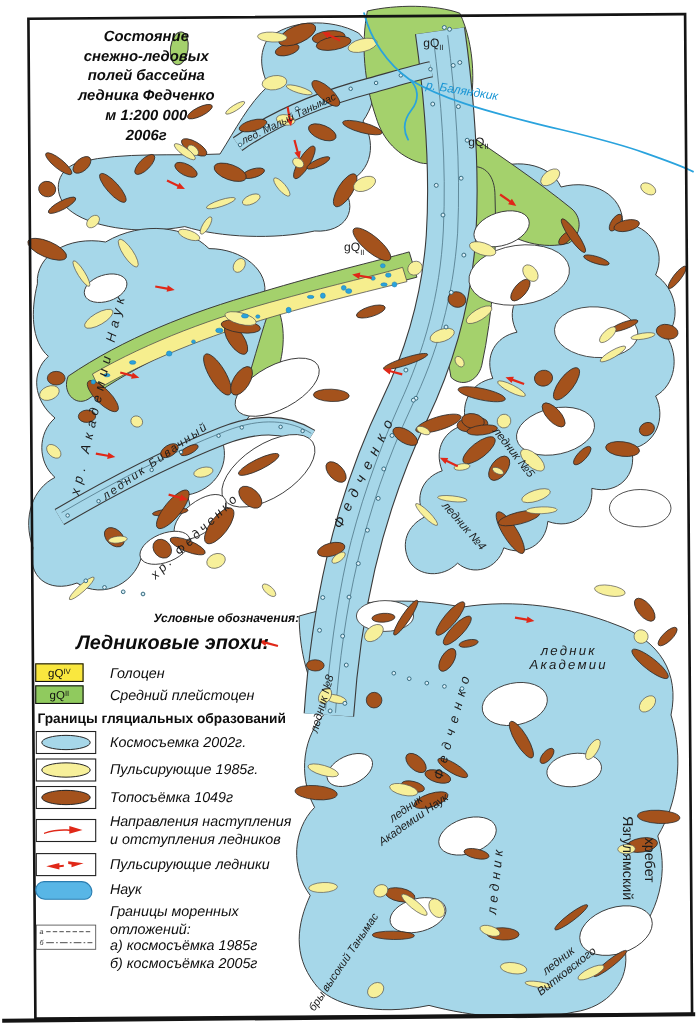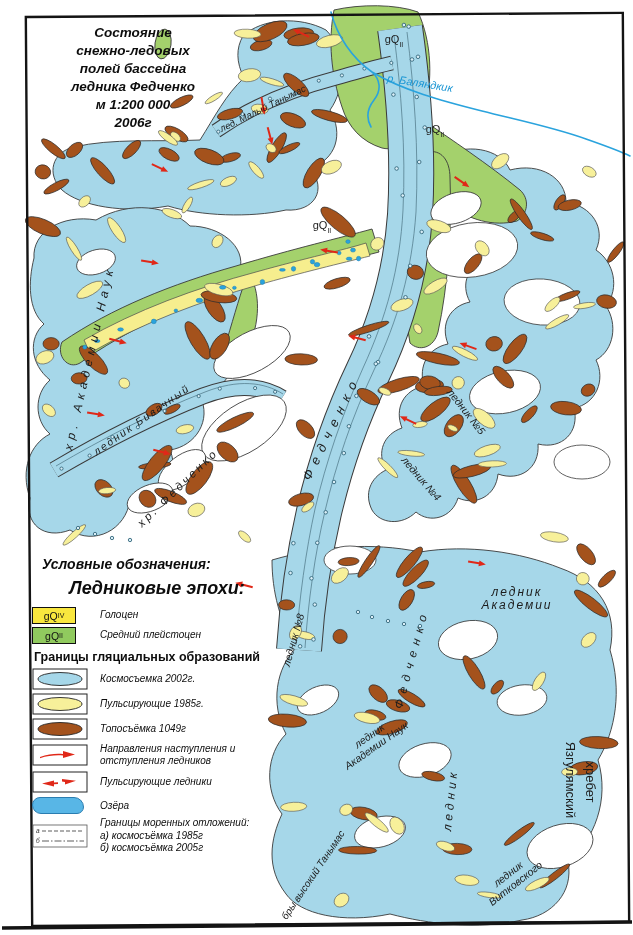--- a/index.html
+++ b/index.html
@@ -25,26 +25,26 @@
   .yellow-p{fill:var(--ypatch);stroke:#555;stroke-width:0.6;}
   .mdot{fill:#d9eef7;stroke:#35697d;stroke-width:0.9;}
   .lake{fill:var(--river);stroke:#1b7fb4;stroke-width:0.5;}
   .rarrow{fill:var(--red);}
   
   .map-label{position:absolute;transform-origin:center;white-space:pre-line;text-align:center;
     color:#1c1c1c;line-height:1.12;font-style:italic;}
   .title-block{position:absolute;left:34px;top:24px;width:198px;font-weight:bold;font-style:italic;
     font-size:13.5px;text-align:center;line-height:1.33;white-space:pre-line;color:#0d0d0d;}
   .legend{position:absolute;left:32px;top:556px;width:240px;color:#0d0d0d;}
-  .lg-head{font-weight:bold;font-style:italic;font-size:14px;text-align:left;margin:0 0 1px 10px;}
+  .lg-head{font-weight:bold;font-style:italic;font-size:11px;text-align:right;margin:0 0 1px 10px;}
   .lg-sub{font-weight:bold;font-style:italic;font-size:18px;text-align:center;margin:6px 0 8px 10px;}
   .lg-bhead{font-weight:bold;font-size:12.5px;margin:6px 0 4px 2px;}
   .lg-row{display:flex;align-items:center;margin:3px 0;gap:10px;}
   .lg-sw{width:58px;flex:0 0 58px;display:flex;justify-content:flex-start;}
-  .lg-label{font-style:italic;font-size:10px;line-height:1.22;}
+  .lg-label{font-style:italic;font-size:13px;line-height:1.22;}
   .sw-epoch{width:42px;height:15px;border:1.3px solid #111;display:flex;align-items:center;
     justify-content:center;font-size:10.5px;color:#111;}
   .sw-epoch sub{font-size:7px;}
   .sw-holocene{background:var(--lyellow);}
   .sw-pleist{background:var(--lgreen);}
   .sw-lake{width:50px;height:15px;background:#58b6e6;border:1px solid #2a7db0;
     border-radius:8px 10px 7px 9px;}
 </style>
 </head>
 <body>
@@ -478,21 +478,21 @@
         <path d="M 22,10.5 L 10,13.5 L 22,16.5 L 22,14.3 L 26,14 L 26,12.2 L 22,12.6 Z" fill="#e02818"></path>
         <path d="M 30,9 L 44,10.8 L 33,14.5 L 33,12 L 30,11.5 Z" fill="#e02818"></path>
           </svg>
       </div>
       <div class="lg-label">Пульсирующие ледники</div>
     </div>
     <div class="lg-row">
       <div class="lg-sw">
           <div class="sw-lake"></div>
         </div>
-      <div class="lg-label">Озёра</div>
+      <div class="lg-label">Наук</div>
     </div>
     <div class="lg-row">
       <div class="lg-sw">
         <svg width="58" height="26">
             <rect x="1" y="2" width="54" height="22" fill="#fff" stroke="#555" stroke-width="0.8"></rect>
         <text x="4" y="10" font-size="6.5" font-style="italic" fill="#333">а</text>
         <line x1="10" y1="8" x2="52" y2="8" stroke="#333" stroke-width="0.8" stroke-dasharray="4 2"></line>
         <text x="4" y="20" font-size="6.5" font-style="italic" fill="#333">б</text>
         <line x1="10" y1="18" x2="52" y2="18" stroke="#333" stroke-width="0.8" stroke-dasharray="7 2 1.5 2"></line>
           </svg>

